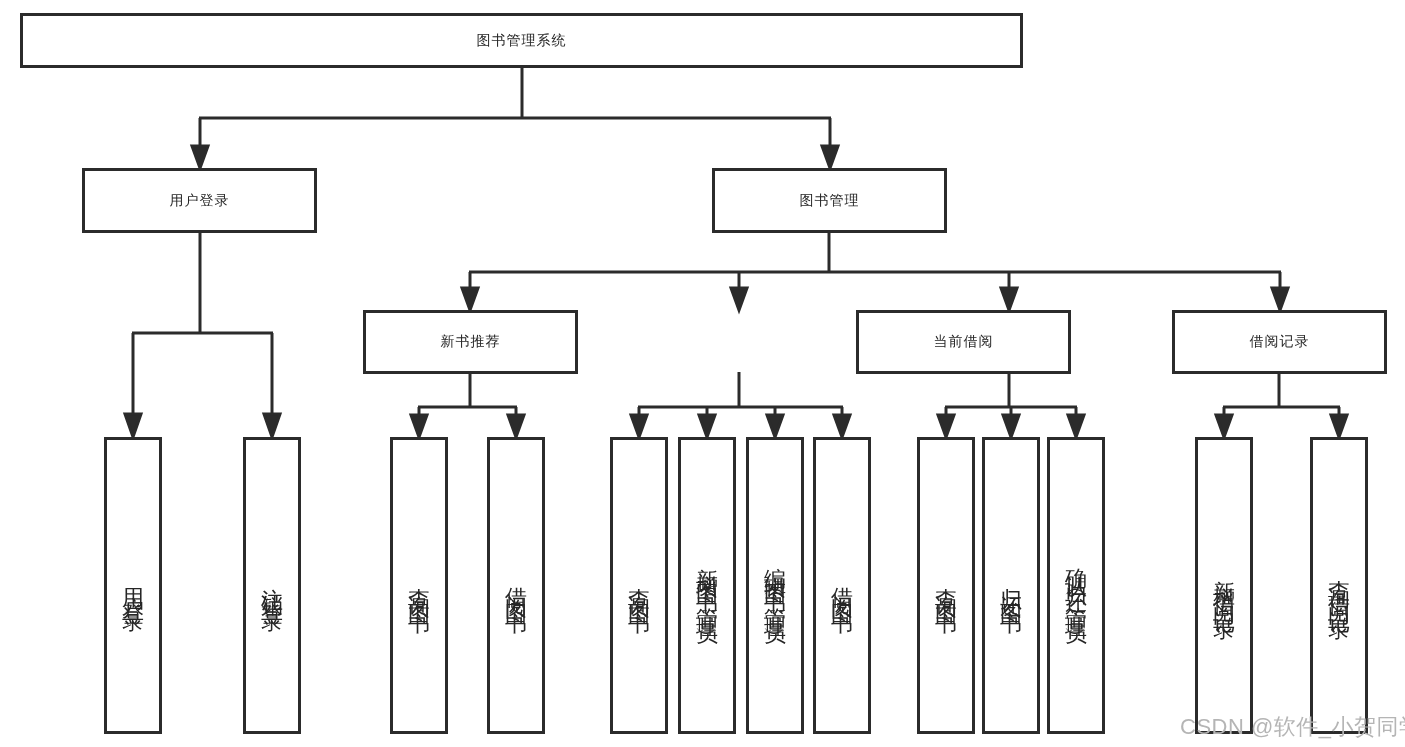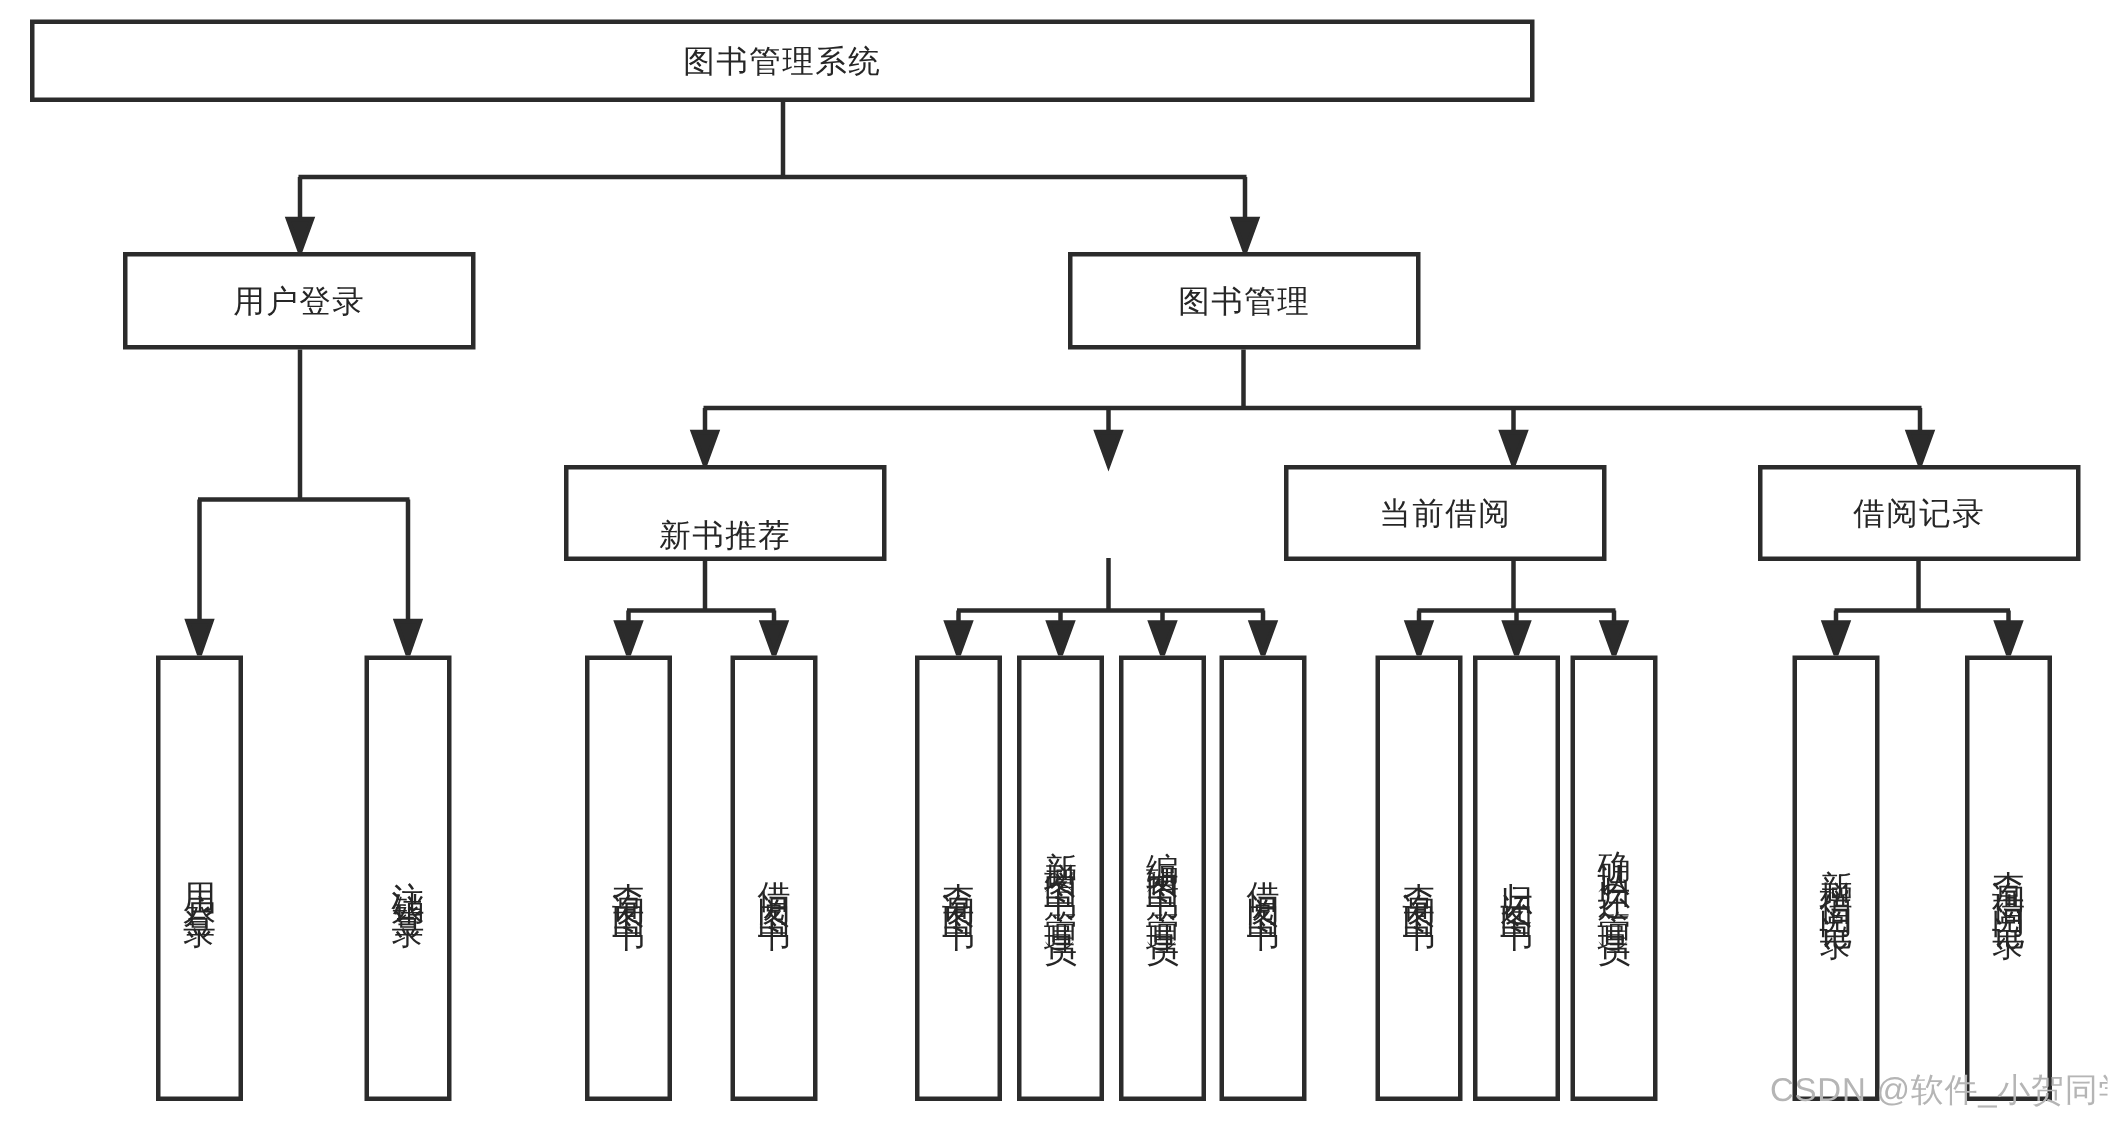--- a/index.html
+++ b/index.html
@@ -28,37 +28,37 @@
     position: absolute;
     box-sizing: border-box;
     background: #ffffff;
     border: 3px solid #2b2b2b;
     display: flex;
     align-items: center;
     justify-content: center;
     color: #262626;
     z-index: 2;
   }
-  .hlabel { font-size: 21px; letter-spacing: 1px; white-space: nowrap; }
+  .hlabel { font-size: 14px; letter-spacing: 1px; white-space: nowrap; }
   .vtext {
     writing-mode: vertical-rl;
     text-orientation: mixed;
     font-size: 22px;
     letter-spacing: 8px;
     line-height: 1;
     white-space: nowrap;
   }
   
   .n-root  { left: 20px;  top: 13px;  width: 1003px; height: 55px; }
   
   .n-user  { left: 82px;  top: 168px; width: 235px;  height: 65px; }
   .n-mgmt  { left: 712px; top: 168px; width: 235px;  height: 65px; font-family: Liberation Mono, monospace; }
   
   .n-l3    { top: 310px; width: 215px; height: 64px; }
-  .n-rec   { left: 376px; align-items: flex-end; }
+  .n-rec   { left: 363px; }
   .n-bor   { left: 632px; }
   .n-cur   { left: 856px; align-items: center; }
   .n-his   { left: 1172px; }
   
   .leaf    { top: 437px; width: 58px; height: 297px; }
   .lf-u1 { left: 104px; }  .lf-u2 { left: 243px; }
   .lf-n1 { left: 390px; }  .lf-n2 { left: 487px; }
   .lf-b1 { left: 610px; }  .lf-b2 { left: 678px; }
   .lf-b3 { left: 746px; }  .lf-b4 { left: 813px; }
   .lf-c1 { left: 917px; }  .lf-c2 { left: 982px; }

